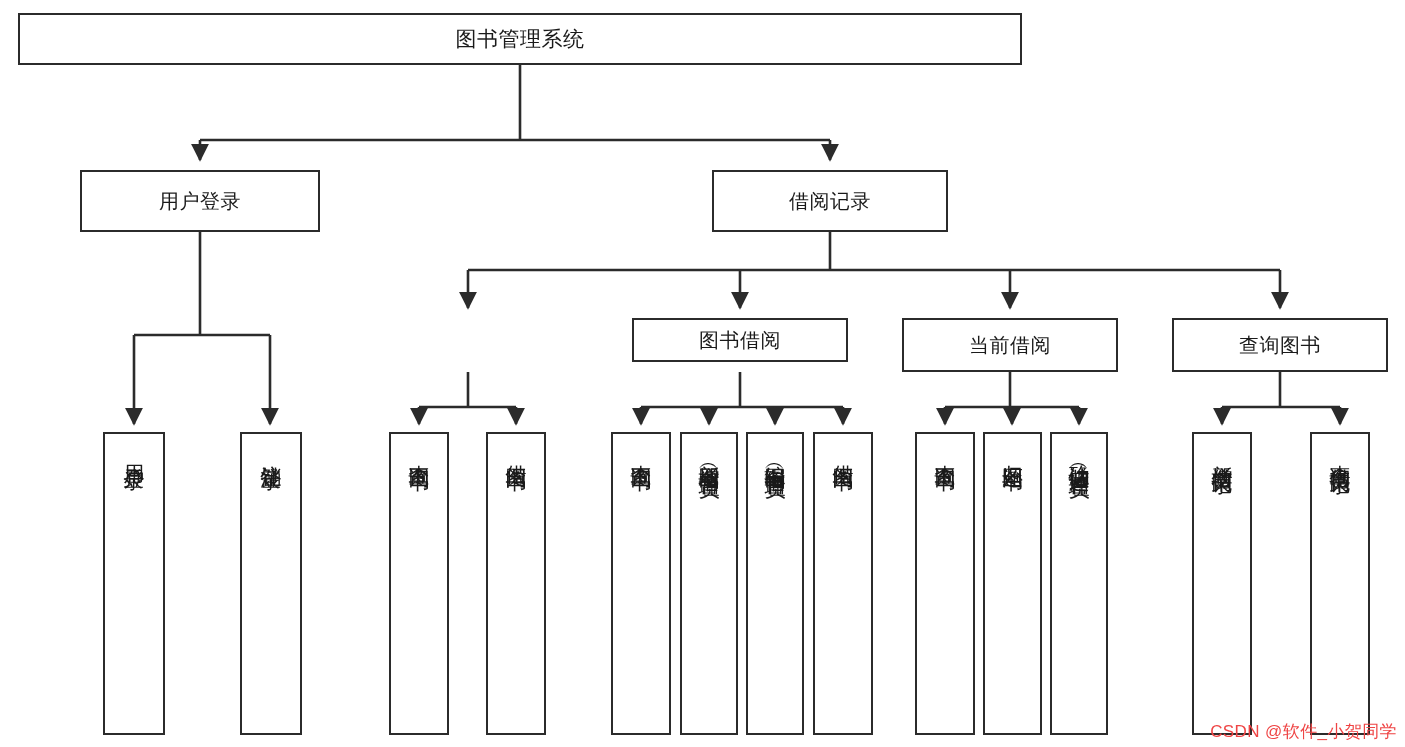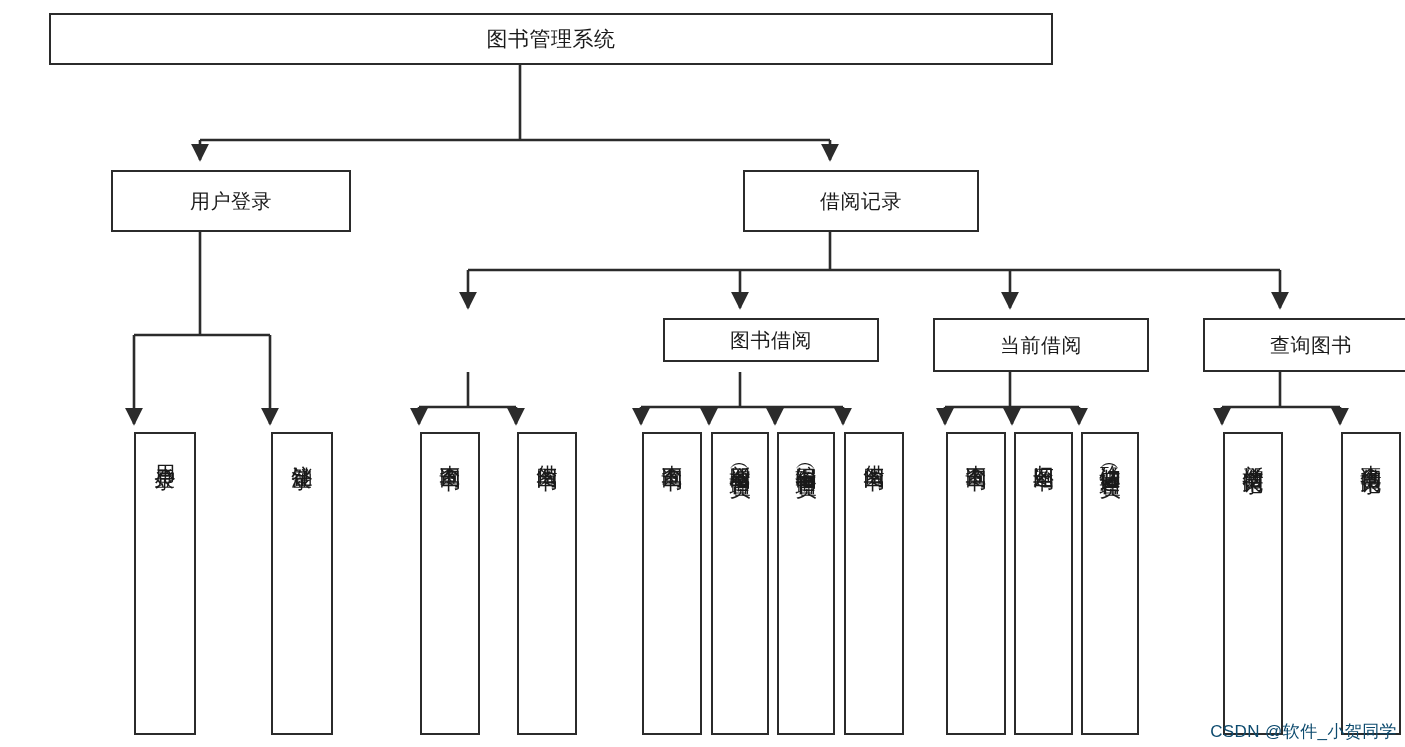--- a/index.html
+++ b/index.html
@@ -27,21 +27,20 @@
   .node {
     position: absolute;
     box-sizing: border-box;
     border: 2px solid #2b2b2b;
     background: #ffffff;
     display: flex;
     align-items: center;
     justify-content: center;
     color: #1a1a1a;
     z-index: 2;
-    margin-left: 31px;
   }
   .node .lbl {
     display: block;
     text-align: center;
     line-height: 1.12;
     letter-spacing: 0.5px;
   }
   
   .node.horiz .lbl {
     font-size: 20px;
@@ -61,21 +60,21 @@
     font-size: 21px;
     line-height: 1.05;
     letter-spacing: 2px;
     white-space: nowrap;
   }
   .watermark {
     position: absolute;
     right: 8px;
     bottom: 4px;
     font-size: 17px;
-    color: #0c4a6e;
+    color: #ef4444;
     white-space: nowrap;
     z-index: 5;
     letter-spacing: 0.4px;
   }
 </style>
 </head>
 <body>
 
 <div id="canvas">
 

